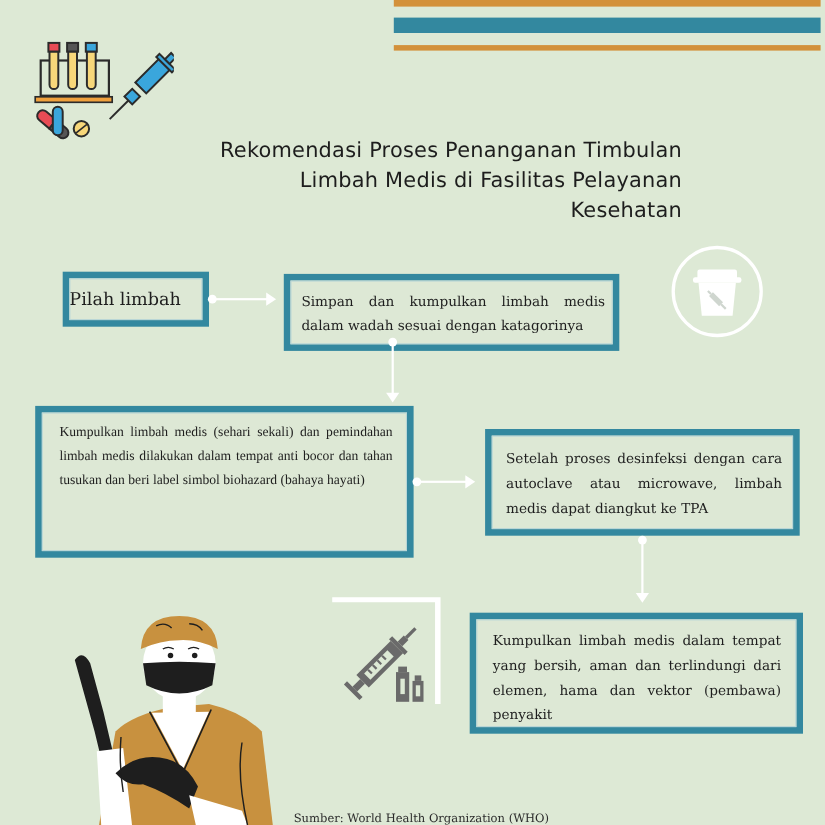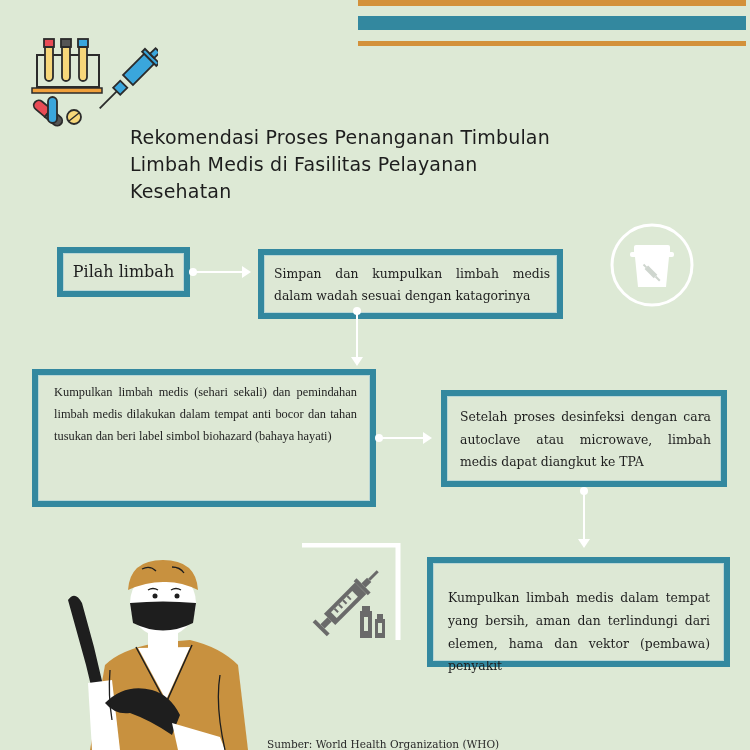--- a/index.html
+++ b/index.html
@@ -6,21 +6,21 @@
   body {
     width: 750px; height: 750px; overflow: hidden; position: relative;
     background: #dde9d5;
     font-family: "DejaVu Serif", serif;
     color: #1e1e1e;
   }
   .abs { position: absolute; }
   .stripe { position: absolute; left: 358px; width: 388px; }
   .title {
     position: absolute; left: 130px; top: 124px; width: 490px;
-    text-align: left;
+    text-align: right;
     font-family: "DejaVu Sans", sans-serif;
     font-size: 19px; line-height: 27px; color: #1d1d1d;
     letter-spacing: 0.2px;
   }
   .box {
     position: absolute; box-sizing: border-box;
     border: 6px solid #33889f;
     background: #dde8d5;
     font-family: "DejaVu Serif", serif;
     color: #1e1e1e;
@@ -94,21 +94,21 @@
   <rect x="22" y="31" width="44" height="5" rx="2" fill="#ffffff"></rect>
   <path d="M27 36 h34 l-3 30 h-28 z" fill="#ffffff"></path>
   <g transform="translate(44,52) rotate(-45)" fill="#cfd6cf">
     <rect x="-2.5" y="-8" width="5" height="13"></rect>
     <rect x="-1" y="5" width="2" height="6"></rect>
     <rect x="-1" y="-12" width="2" height="4"></rect>
   </g>
 </svg>
 
 <div class="box" style="left:57px; top:247px; width:133px; height:50px;">
-  <div style="font-size:16px; line-height:38px; text-align:center;">Pilah limbah</div>
+  <div style="font-size:16px; line-height:38px; ">Pilah limbah</div>
 </div>
 
 <div class="arrow-h" style="left:193px; top:271px; width:50px;">
   <span class="dot"></span>
   <span class="head"></span>
 </div>
 
 <div class="box" style="left:258px; top:236px; width:305px; height:70px; padding:8px 7px 0 10px;margin-top:13px;">
   <div class="txt" style="font-size:12.4px; line-height:22px;">Simpan dan kumpulkan limbah medis dalam wadah sesuai dengan katagorinya</div>
 </div>
@@ -129,21 +129,21 @@
 
 <div class="box" style="left:441px; top:390px; width:286px; height:97px; padding:10px 10px 16px 13px;">
   <div class="txt" style="font-size:12.4px; line-height:22.5px;">Setelah proses desinfeksi dengan cara autoclave atau microwave, limbah medis dapat diangkut ke TPA</div>
 </div>
 
 <div class="arrow-v" style="left:583px; top:491px; height:49px;">
   <span class="dot"></span>
   <span class="head"></span>
 </div>
 
-<div class="box" style="left:427px; top:557px; width:303px; height:110px; padding:24px 14px 0 15px;">
+<div class="box" style="left:427px; top:557px; width:303px; height:110px; padding:8px 14px 0 15px;">
   <div class="txt" style="font-size:12.4px; line-height:22.8px;">Kumpulkan limbah medis dalam tempat yang bersih, aman dan terlindungi dari elemen, hama dan vektor (pembawa) penyakit</div>
 </div>
 
 <svg class="abs" style="left:300px; top:543px;" width="105" height="100" viewBox="0 0 105 100">
   <path d="M2 2 H98 V97" fill="none" stroke="#ffffff" stroke-width="5"></path>
   <g transform="translate(48,58) rotate(-45)" fill="#6a6a6a">
     <rect x="-26" y="-8" width="44" height="16"></rect>
     <rect x="-36" y="-3" width="10" height="6"></rect>
     <rect x="-40" y="-10" width="4" height="20"></rect>
     <rect x="18" y="-10" width="4" height="20"></rect>

